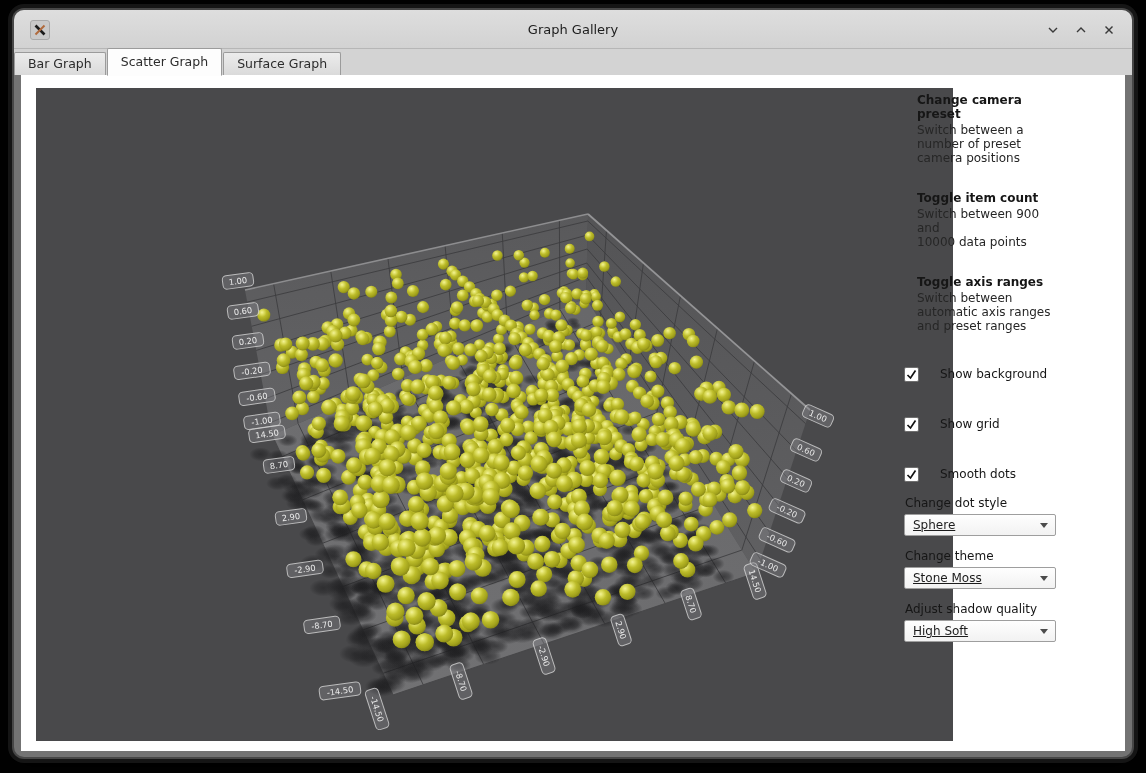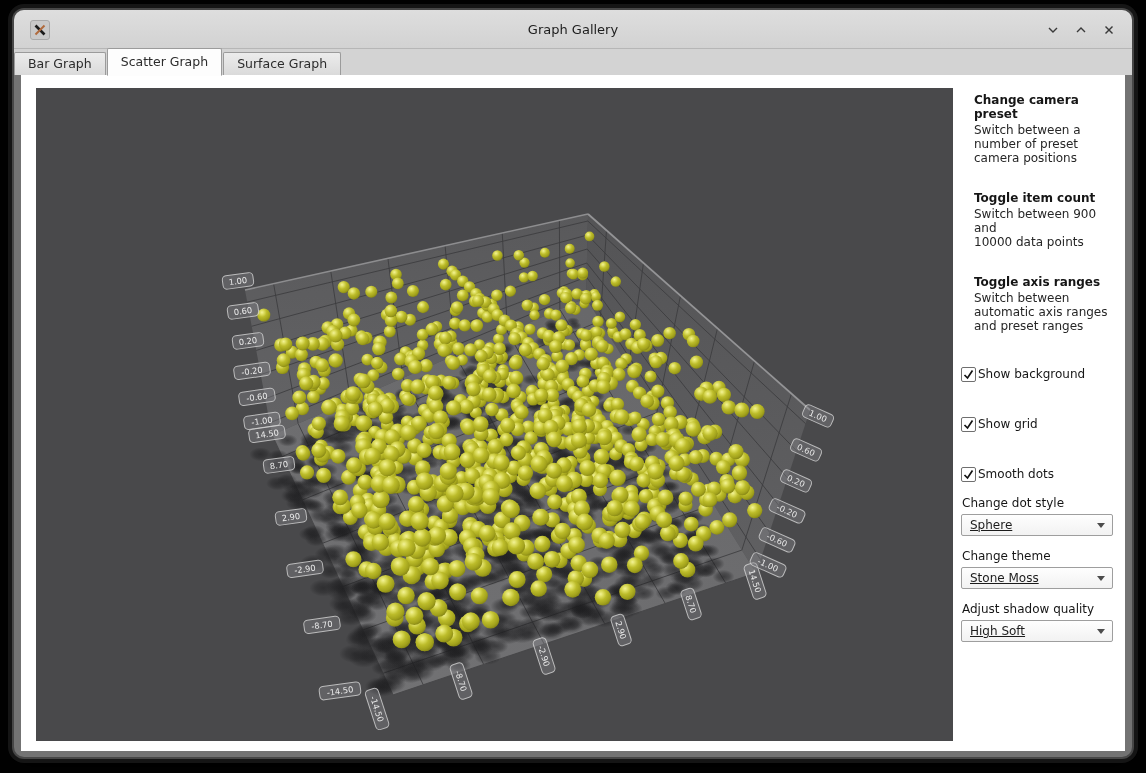--- a/index.html
+++ b/index.html
@@ -21,25 +21,25 @@
   .tabstrip{height:26px;display:flex;align-items:flex-end;padding-left:0;background:#d3d3d3;position:relative;z-index:2;}
   .tab{font-size:12.5px;color:#2c2c2c;padding:3px 13px 3px 13px;border:1px solid #9b9b9b;border-bottom:none;
        background:linear-gradient(#ececec,#dadada);height:16px;line-height:16px;margin-right:1px;
        border-top-left-radius:2px;border-top-right-radius:2px;}
   .tab.active{background:#fdfdfd;height:20px;line-height:20px;margin-bottom:-1px;border-bottom:1px solid #fdfdfd;}
   
   .pane{position:absolute;left:7px;right:7px;top:64px;bottom:6px;background:#ffffff;border-top:1px solid #9b9b9b;}
   .plot{position:absolute;left:15px;top:13px;width:917px;height:653px;background:#49494b;}
   .plot svg{display:block;}
   
-  .sidepanel{position:absolute;left:940px;top:18px;width:156px;}
+  .sidepanel{position:absolute;left:883px;top:18px;width:156px;}
   .cmdlink{margin-bottom:26px;padding-left:13px;cursor:default;}
   .cmdlink .t{font-size:12px;font-weight:bold;color:#161616;margin-bottom:2px;}
   .cmdlink .d{font-size:12px;color:#262626;line-height:14px;}
-  .cb-row{display:flex;align-items:center;gap:2px;height:18px;margin-bottom:8px;margin-top:32px;}
+  .cb-row{display:flex;align-items:center;gap:21px;height:18px;margin-bottom:8px;margin-top:32px;}
   .cb-box{width:13px;height:13px;background:#fff;border:1px solid #6f6f6f;border-radius:2px;
           display:flex;align-items:center;justify-content:center;}
   .cb-label{font-size:12px;color:#161616;}
   .sec-label{font-size:12px;color:#161616;margin:13px 0 4px 1px;}
   .combo{position:relative;height:20px;border:1px solid #9e9e9e;border-radius:2px;
          background:linear-gradient(#fefefe,#f2f2f2);display:flex;align-items:center;padding:0 8px;
          font-size:12px;color:#1c1c1c;width:134px;text-decoration:underline;}
   .combo .arrow{position:absolute;right:7px;top:8px;width:0;height:0;
                 border-left:4px solid transparent;border-right:4px solid transparent;border-top:5px solid #4c4c4c;}
 </style>

